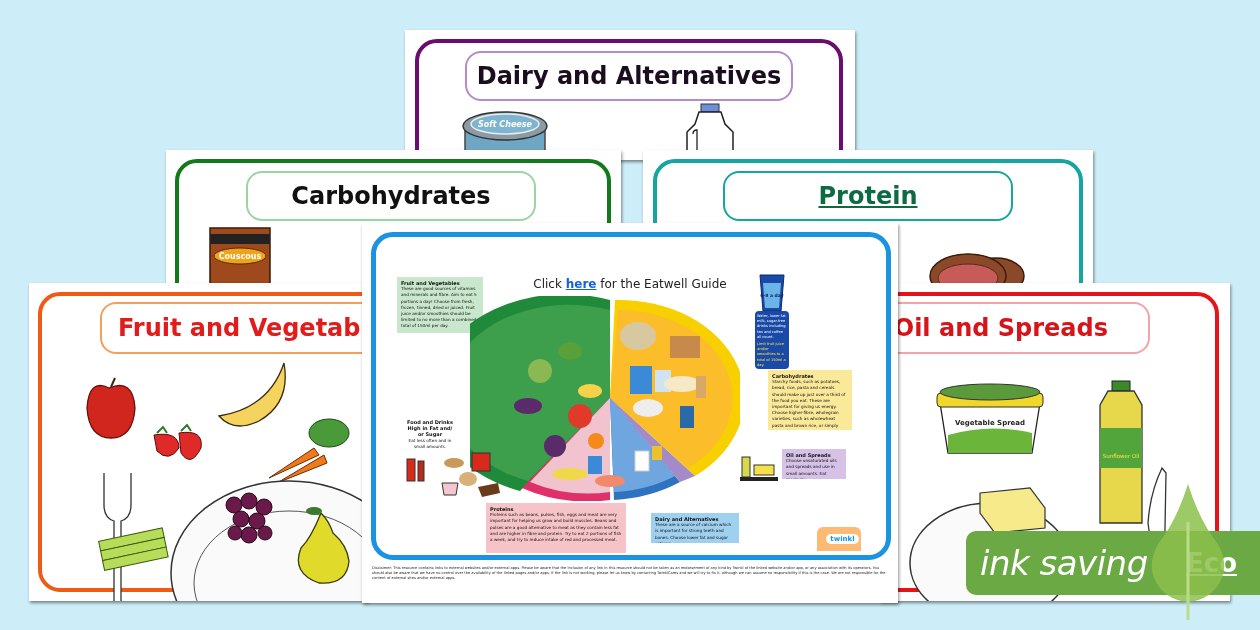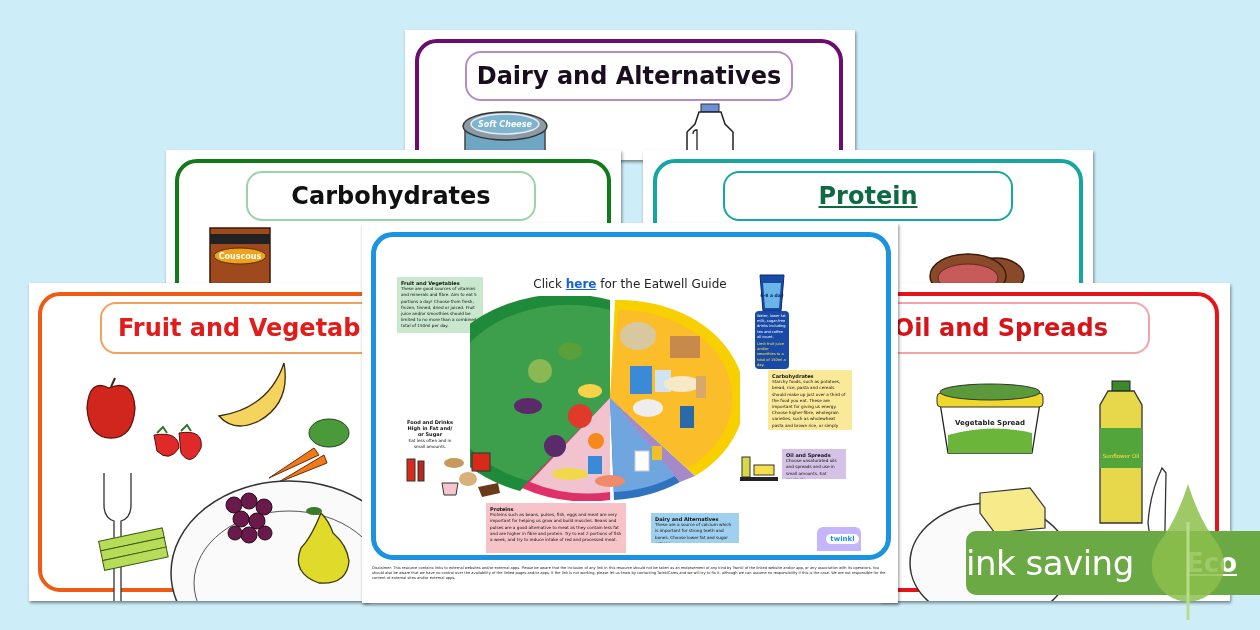--- a/index.html
+++ b/index.html
@@ -44,28 +44,28 @@
 
   .z1 { z-index: 1; } .z2 { z-index: 2; } .z3 { z-index: 3; }
   .info-box { position: absolute; padding: 3px 4px; font-size: 4.2px; line-height: 6.2px; color: #111; overflow: hidden; }
   .info-box .hd { font-weight: bold; font-size: 5px; display: block; }
 
   .click-line { position: absolute; left: 0; width: 100%; top: 54px; text-align: center; font-size: 12px; color: #222; }
   .click-line .link { color: #1461d8; text-decoration: underline; font-weight: bold; }
 
   .disclaimer { position: absolute; left: 10px; right: 10px; top: 343px; font-size: 3.6px; line-height: 5px; color: #222; }
 
-  .twinkl-tab { position: absolute; left: 455px; top: 304px; width: 44px; height: 24px; background: #c4b5fd;
+  .twinkl-tab { position: absolute; left: 455px; top: 304px; width: 44px; height: 24px; background: #fdba74;
     border-radius: 6px 6px 0 0; display: flex; align-items: center; justify-content: center; padding-left: 7px; }
   .twinkl-cloud { background: #fff; color: #1a93e0; font-size: 7px; font-weight: bold; padding: 1px 4px; border-radius: 8px; }
 
   
   #eco-badge { position: absolute; left: 966px; top: 531px; width: 294px; height: 64px; background: #6aa943;
     border-radius: 10px 0 0 10px; z-index: 10; display: flex; align-items: center; }
-  #eco-badge .ink { color: #fff; font-size: 34px; font-family: "DejaVu Sans", sans-serif; letter-spacing: -0.5px; }
+  #eco-badge .ink { color: #fff; font-size: 34px; font-family: "DejaVu Sans", sans-serif; margin-left: 14px; letter-spacing: -0.5px; font-style: italic; }
   #eco-badge .eco { position: absolute; left: 220px; top: 17px; color: #fff; font-weight: bold; font-size: 26px; z-index: 2; text-decoration: underline; }
   #eco-leaf { position: absolute; left: 1148px; top: 482px; z-index: 11; }
 </style>
 </head>
 <body>
 
 <div id="card-dairy" class="card z1">
   <div class="frame"></div>
   <div class="title-pill">Dairy and Alternatives</div>
   <svg style="position:absolute;left:55px;top:78px" width="90" height="60">

